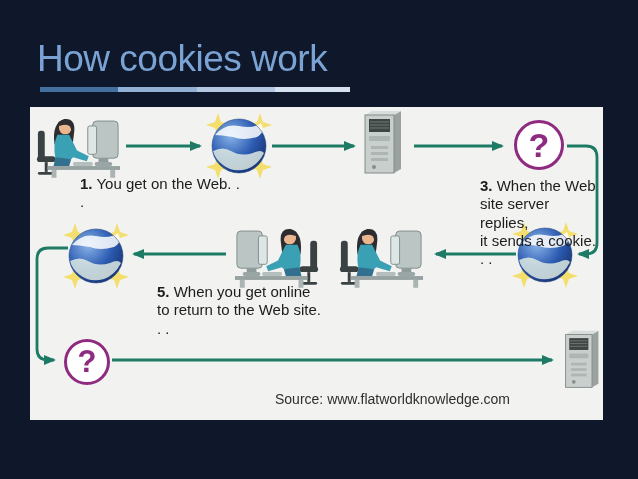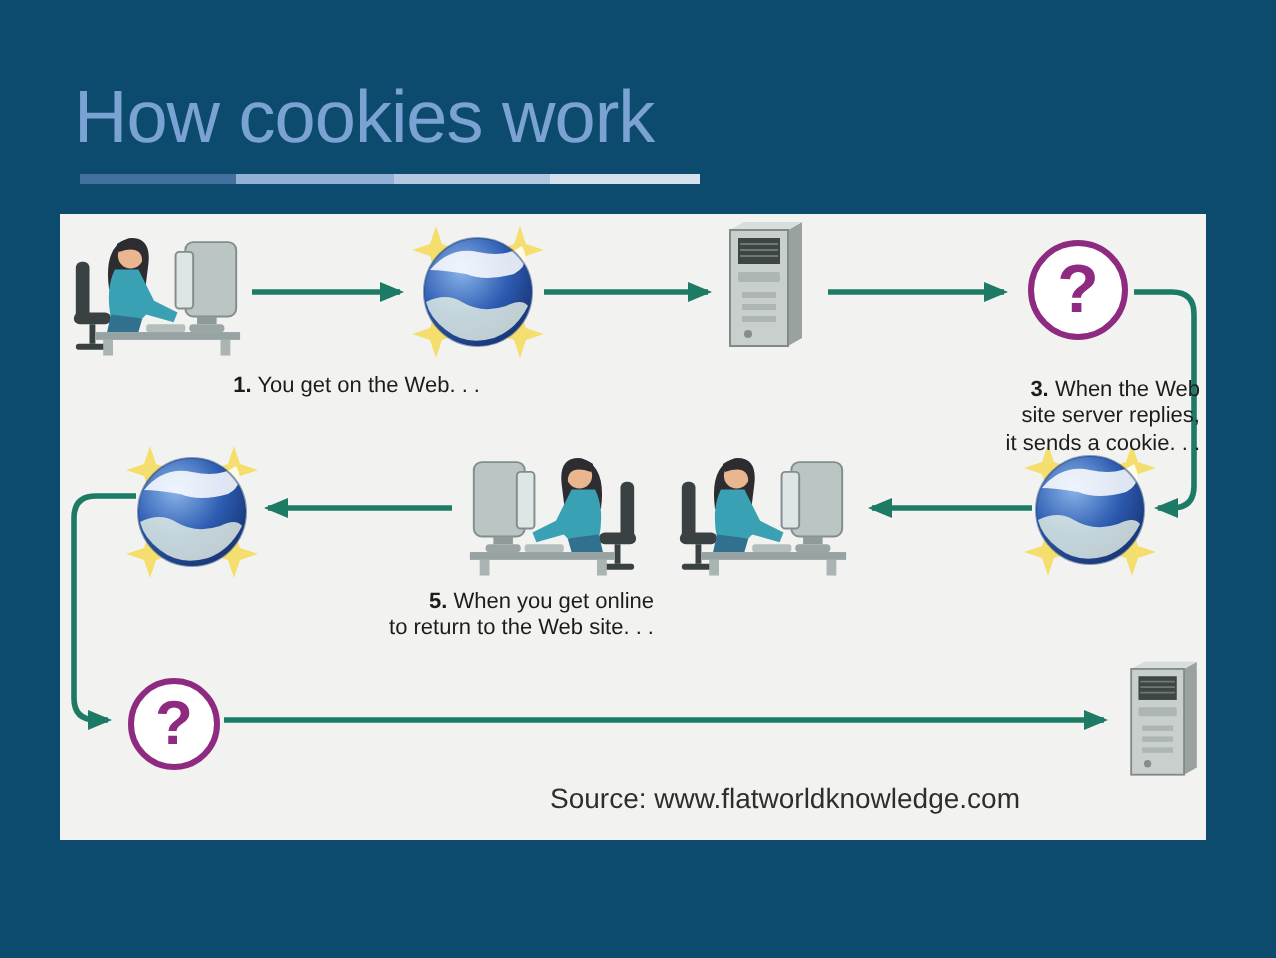--- a/index.html
+++ b/index.html
@@ -1,17 +1,17 @@
 <!DOCTYPE html>
 <html><head>
 <meta charset="utf-8">
 <style>
   html,body { margin:0; padding:0; background:#ffffff; }
   .slide {
-    position:relative; width:638px; height:479px; background:#0c4a6e;
+    position:relative; width:638px; height:479px; background:#0f172a;
     font-family:"Liberation Sans", sans-serif; overflow:hidden;
   }
   .title {
     position:absolute; left:37px; top:38px;
     font-size:37px; font-weight:400; letter-spacing:-0.5px;
     color:#7aa3d4; white-space:nowrap;
   }
   .rule-seg { position:absolute; top:87px; height:5px; }
   .seg1 { left:40px;  width:78px; background:#44709f; }
   .seg2 { left:118px; width:79px; background:#93b1d5; }
@@ -20,23 +20,22 @@
 
   .panel {
     position:absolute; left:30px; top:107px; width:573px; height:313px;
     background:#f2f2f0;
   }
   .arrows { position:absolute; left:0; top:0; }
   .icon { position:absolute; }
   .mirror { transform:scaleX(-1); }
 
   .step-label {
-    position:absolute; font-size:11px; line-height:1.22; color:#1c1c1c;
-    text-align:right;
-    margin-top:12px;
+    position:absolute; font-size:15px; line-height:1.22; color:#1c1c1c;
+    text-align:left;
   }
   .step-label b { font-weight:700; }
   .step-text { white-space:pre-line; }
 
   .qmark {
     position:absolute; box-sizing:border-box; background:#ffffff;
     border:3px solid #8e2b80; border-radius:50%;
     display:flex; align-items:center; justify-content:center;
     color:#8e2b80; font-weight:700;
   }

